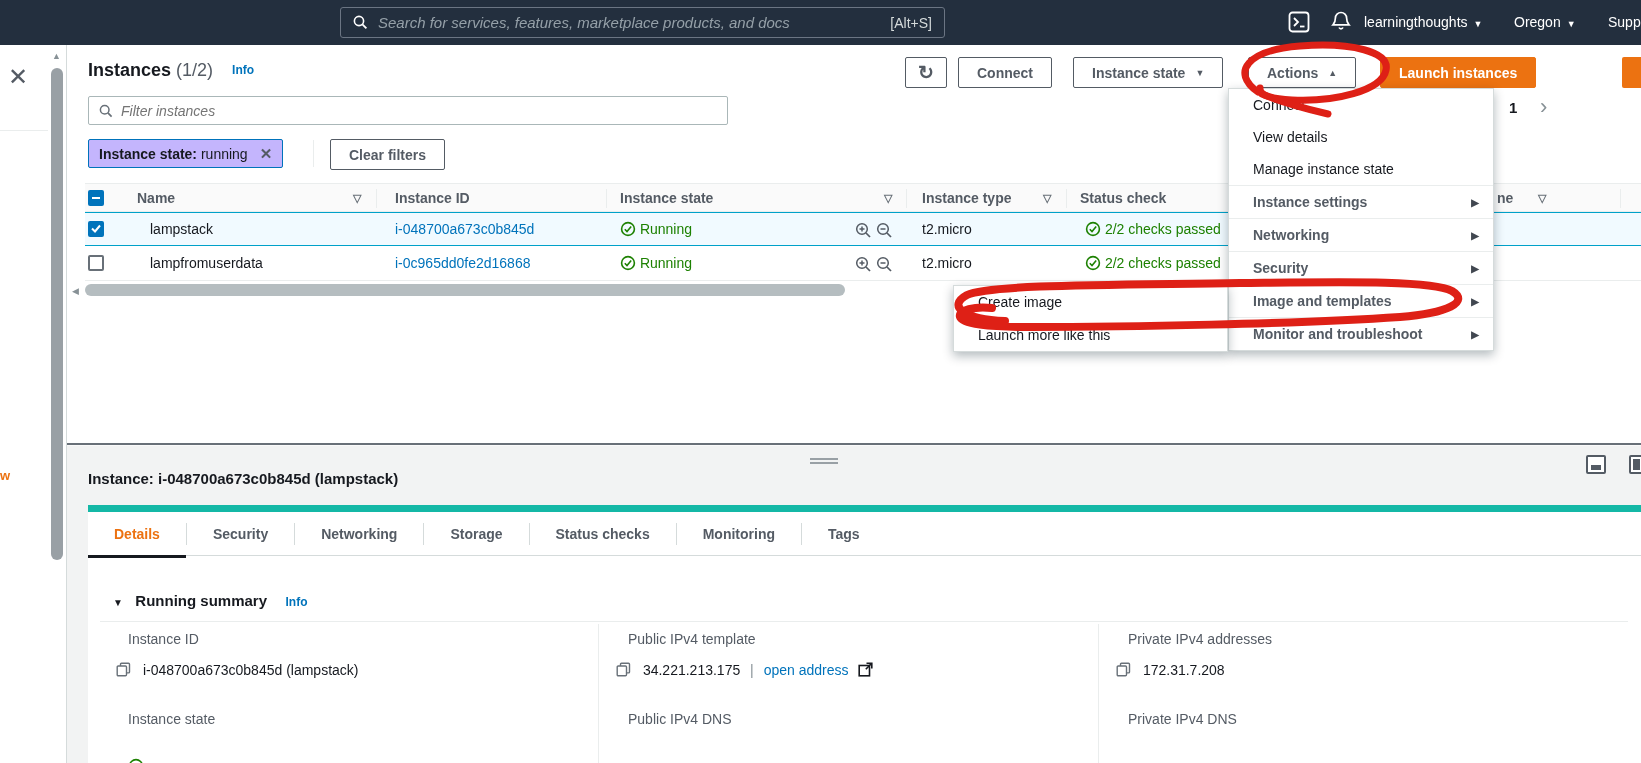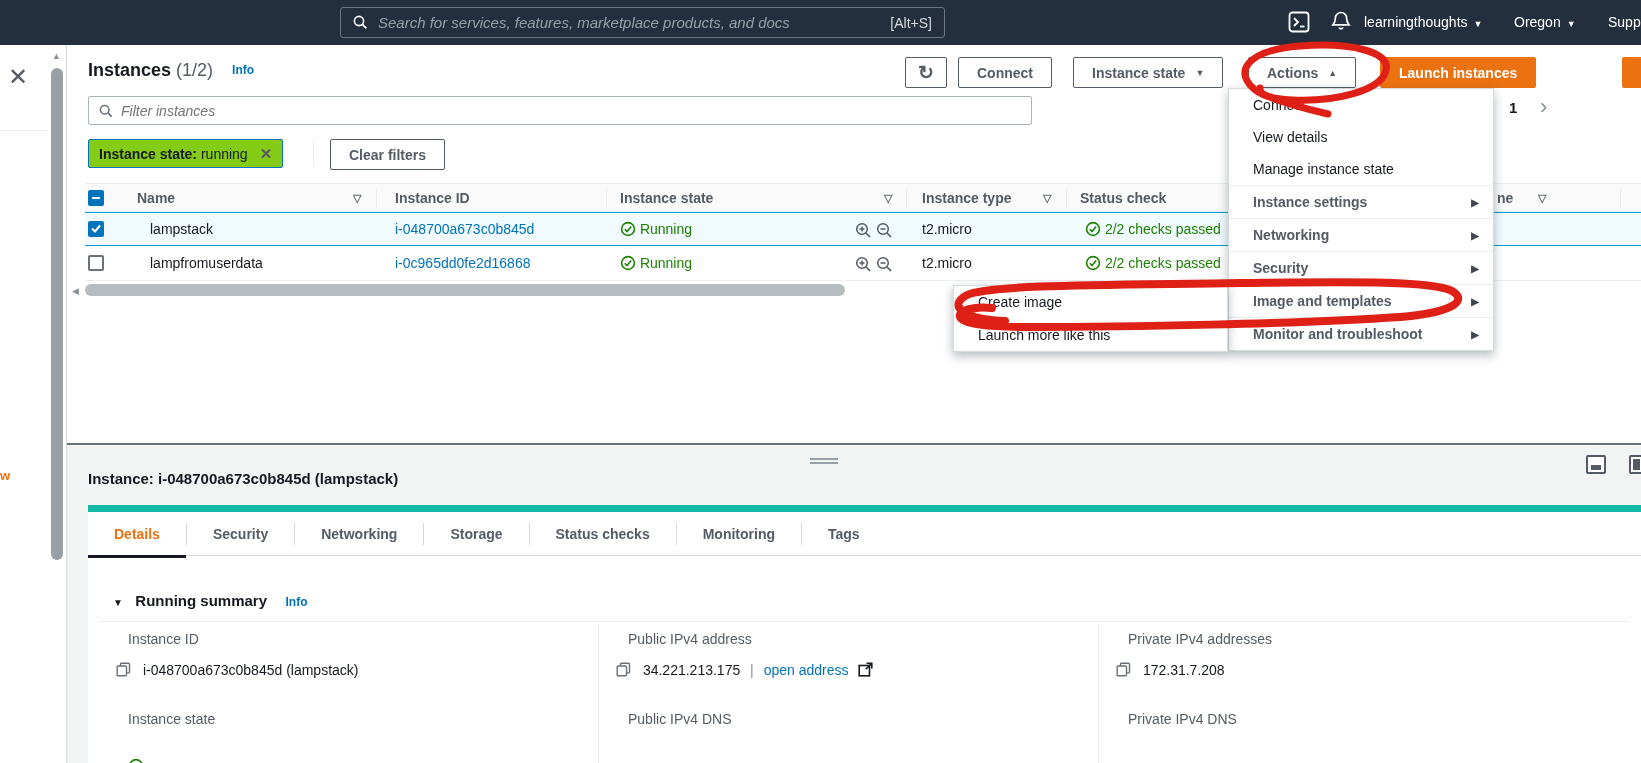--- a/index.html
+++ b/index.html
@@ -122,29 +122,29 @@
       <span class="caret" style="color:#545b64;margin-left:10px;">▲</span>
     </div>
   <div class="btn btn-primary" style="left:1380px;top:57px;z-index:4;">
       <span>Launch instances</span>
     </div>
   <div class="abs" style="left:1622px;top:57px;width:19px;height:31px;background:#ec7211;border-radius:2px 0 0 2px;z-index:4;"></div>
 
   <div class="abs" style="left:1509px;top:99px;font-size:15px;font-weight:bold;color:#16191f;z-index:4;">1</div>
   <div class="abs" style="left:1540px;top:94px;font-size:22px;color:#879196;z-index:4;">›</div>
 
-  <div class="abs" style="left:88px;top:96px;width:944px;height:29px;border:1px solid #aab7b8;border-radius:2px;background:#fff;display:flex;align-items:center;padding:0 10px;z-index:4;">
+  <div class="abs" style="left:88px;top:96px;width:640px;height:29px;border:1px solid #aab7b8;border-radius:2px;background:#fff;display:flex;align-items:center;padding:0 10px;z-index:4;">
     <svg width="14" height="14" viewBox="0 0 14 14">
         <circle cx="5.7" cy="5.7" r="4.3" fill="none" stroke="#687078" stroke-width="1.5"></circle>
         <line x1="8.9" y1="8.9" x2="12.6" y2="12.6" stroke="#687078" stroke-width="1.7"></line>
       </svg>
     <input style="flex: 1 1 0%; border: none; outline: none; font-size: 14px; font-style: italic; margin-left: 8px; color: rgb(22, 25, 31);" placeholder="Filter instances">
   </div>
 
-  <div class="abs" style="left:88px;top:139px;height:29px;border:1px solid #0073bb;border-radius:2px;background:#84cc16;display:flex;align-items:center;padding:0 10px;z-index:4;">
+  <div class="abs" style="left:88px;top:139px;height:29px;border:1px solid #0073bb;border-radius:2px;background:#c4b5fd;display:flex;align-items:center;padding:0 10px;z-index:4;">
     <span style="font-size:14px;color:#16191f;"><b>Instance state:</b>&nbsp;<span>running</span></span>
     <span style="margin-left:12px;color:#545b64;font-size:15px;font-weight:bold;">✕</span>
   </div>
   <div class="abs" style="left:313px;top:140px;width:1px;height:27px;background:#eaeded;z-index:4;"></div>
   <div class="btn" style="left:330px;top:139px;z-index:4;">
       <span>Clear filters</span>
     </div>
 
   <div class="thead">
     <div class="cb on" style="top:6px;">
@@ -291,21 +291,21 @@
             <rect x="1.2" y="4" width="9.3" height="9.8" rx="1" fill="none" stroke="#687078" stroke-width="1.4"></rect>
             <path d="M4.5 4 V2.3 a1 1 0 0 1 1-1 h7 a1 1 0 0 1 1 1 v7.6 a1 1 0 0 1 -1 1 h-1.8" fill="none" stroke="#687078" stroke-width="1.4"></path>
           </svg>
         <span style="margin-left:8px;">i-048700a673c0b845d (lampstack)</span>
       </div>
       <div class="abs label" style="left:40px;top:199px;">Instance state</div>
       <svg class="abs" style="left:40px;top:246px;" width="16" height="16" viewBox="0 0 16 16">
           <circle cx="8" cy="8" r="6.4" fill="none" stroke="#1d8102" stroke-width="1.6"></circle>
         </svg>
 
-      <div class="abs label" style="left:540px;top:119px;">Public IPv4 address</div>
+      <div class="abs label" style="left:540px;top:119px;">Public IPv4 template</div>
       <div class="abs value" style="left:528px;top:150px;">
         <svg style="vertical-align:-2px;" width="15" height="15" viewBox="0 0 15 15">
             <rect x="1.2" y="4" width="9.3" height="9.8" rx="1" fill="none" stroke="#687078" stroke-width="1.4"></rect>
             <path d="M4.5 4 V2.3 a1 1 0 0 1 1-1 h7 a1 1 0 0 1 1 1 v7.6 a1 1 0 0 1 -1 1 h-1.8" fill="none" stroke="#687078" stroke-width="1.4"></path>
           </svg>
         <span style="margin-left:8px;margin-top:16px;">34.221.213.175</span>
         <span style="color:#879196;margin:0 6px;">|</span>
         <a class="link" href="#">open address</a>
         <svg style="vertical-align:-2px;margin-left:6px;" width="15" height="15" viewBox="0 0 15 15">
             <rect x="1.2" y="3.5" width="10.3" height="10.3" fill="none" stroke="#16191f" stroke-width="1.6"></rect>

